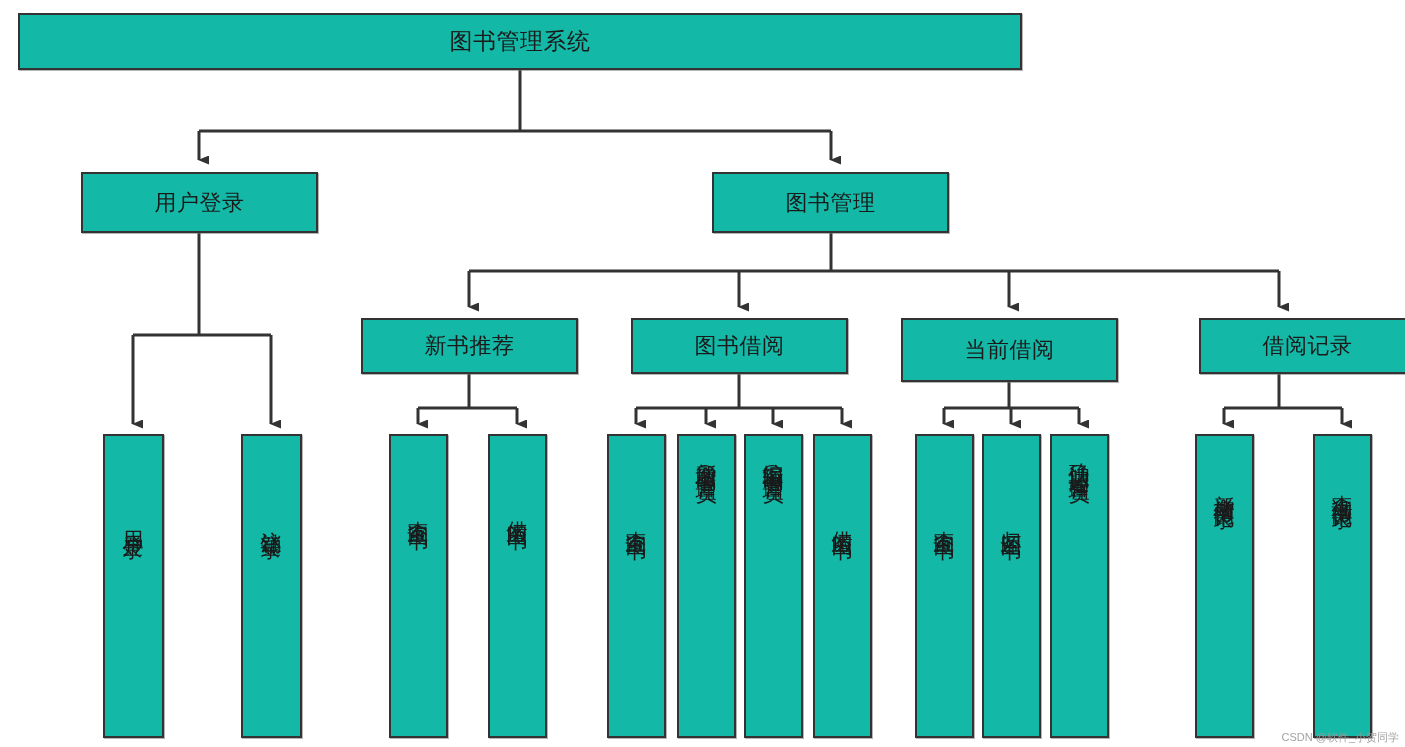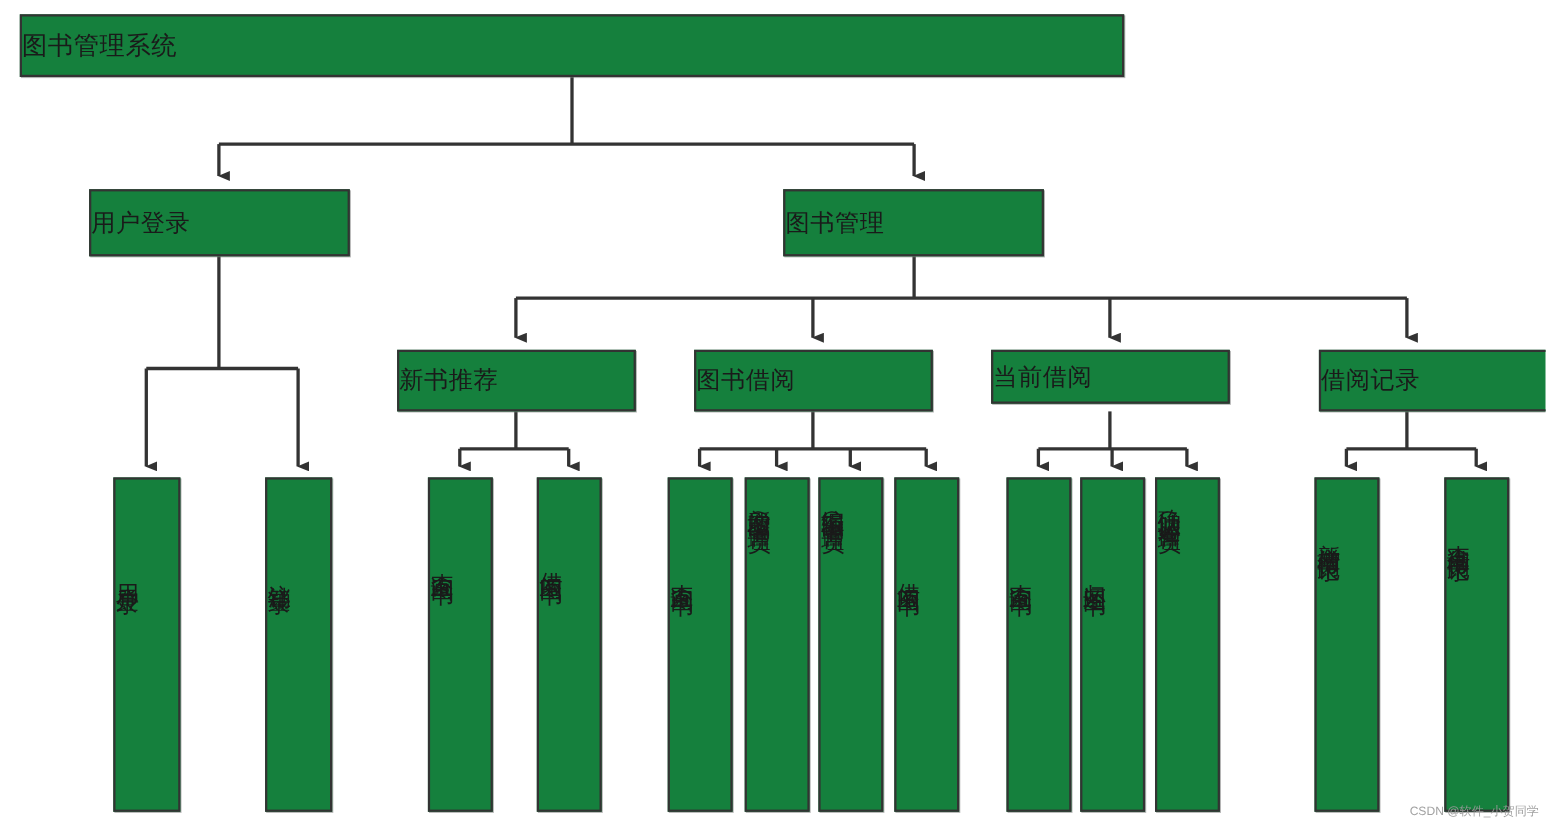--- a/index.html
+++ b/index.html
@@ -26,24 +26,24 @@
     left: 0;
     top: 0;
     width: 1405px;
     height: 747px;
     pointer-events: none;
   }
   .node {
     position: absolute;
     box-sizing: border-box;
     border: 2px solid #333333;
-    background: #15803d;
+    background: #14b8a6;
     display: flex;
     align-items: center;
-    justify-content: flex-start;
+    justify-content: center;
     color: #1a1a1a;
     box-shadow: 1px 1px 0 rgba(120,120,120,0.55);
   }
   .node .label {
     display: block;
     text-align: center;
     line-height: 1.18;
     letter-spacing: 0.5px;
   }
   .node.horizontal .label {
@@ -139,21 +139,21 @@
   <div class="node horizontal" style="left:712px; top:172px; width:237px; height:61px;">
     <span class="label">图书管理</span>
   </div>
 
   <div class="node horizontal" style="left:631px; top:318px; width:217px; height:56px;">
     <span class="label">图书借阅</span>
   </div>
   <div class="node horizontal" style="left:361px; top:318px; width:217px; height:56px;">
     <span class="label">新书推荐</span>
   </div>
-  <div class="node horizontal" style="left:901px; top:318px; width:217px; height:49px;">
+  <div class="node horizontal" style="left:901px; top:318px; width:217px; height:64px;">
     <span class="label">当前借阅</span>
   </div>
   <div class="node horizontal" style="left:1171px; top:318px; width:217px; height:56px;margin-left:28px;">
     <span class="label">借阅记录</span>
   </div>
 
   <div class="node vertical" style="left:103px; top:434px; width:61px; height:304px; padding-top:78px;">
     <span class="label">用户登录</span>
   </div>
   <div class="node vertical" style="left:241px; top:434px; width:61px; height:304px; padding-top:78px;">

